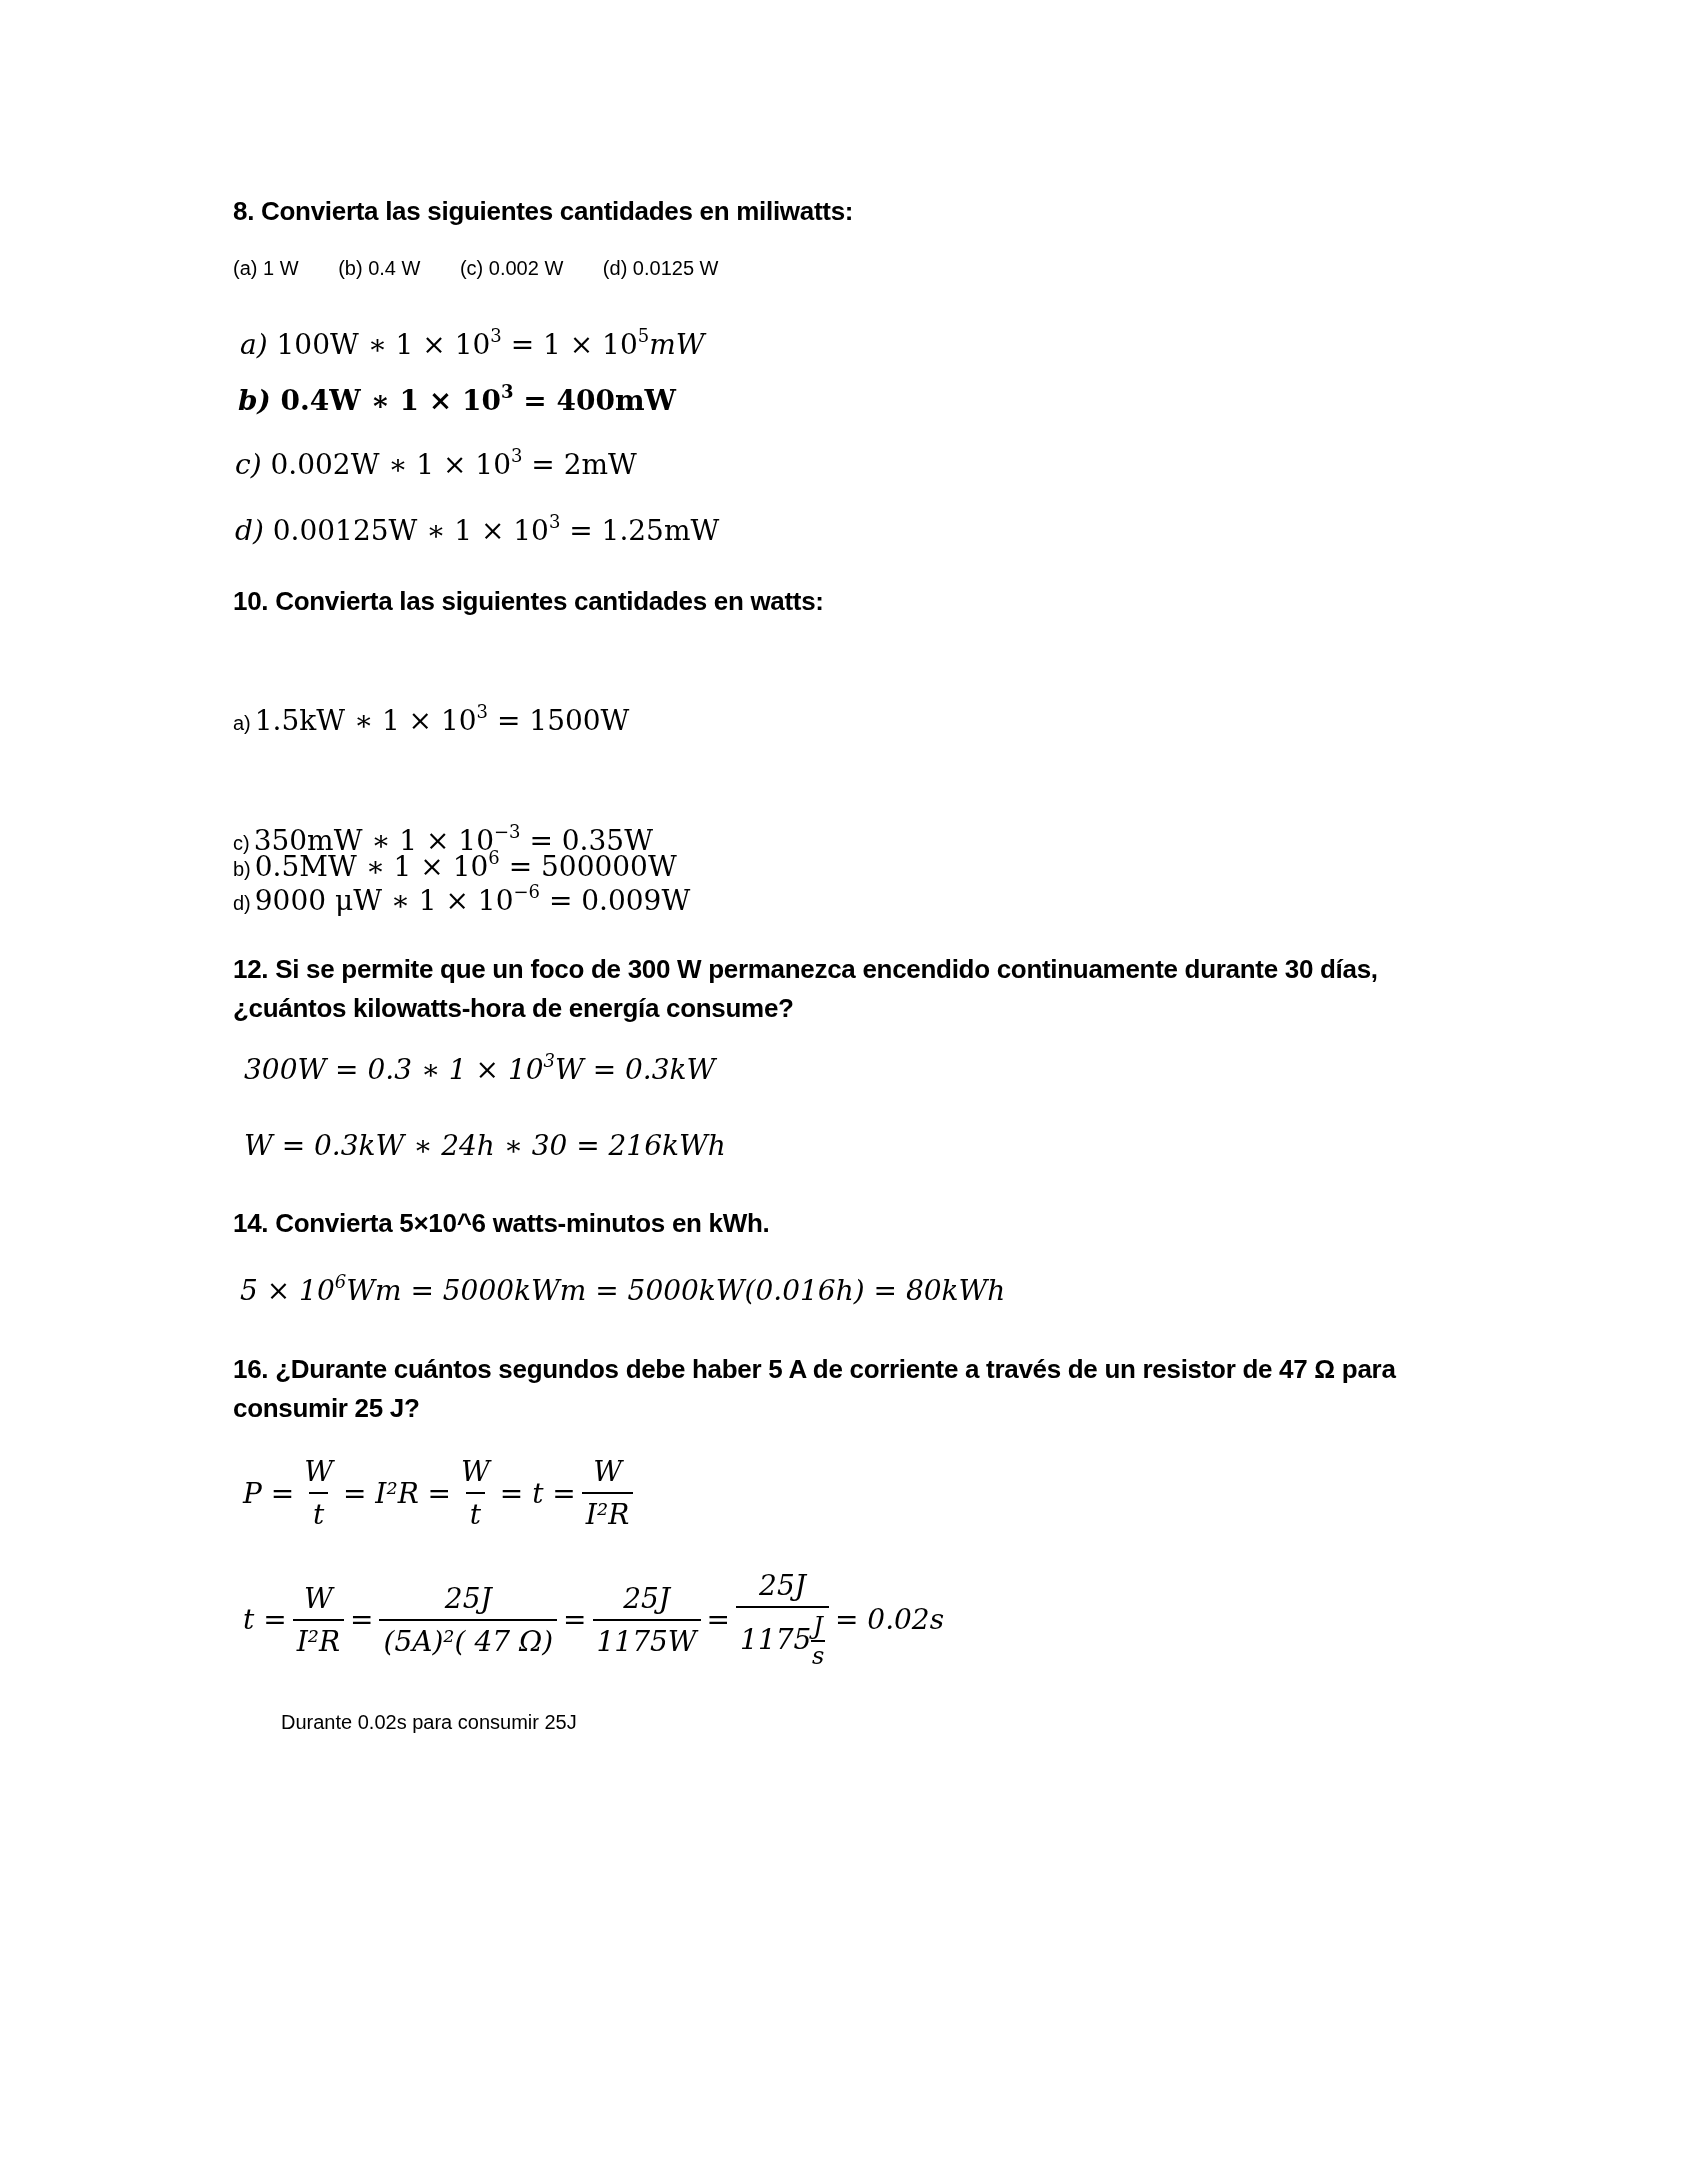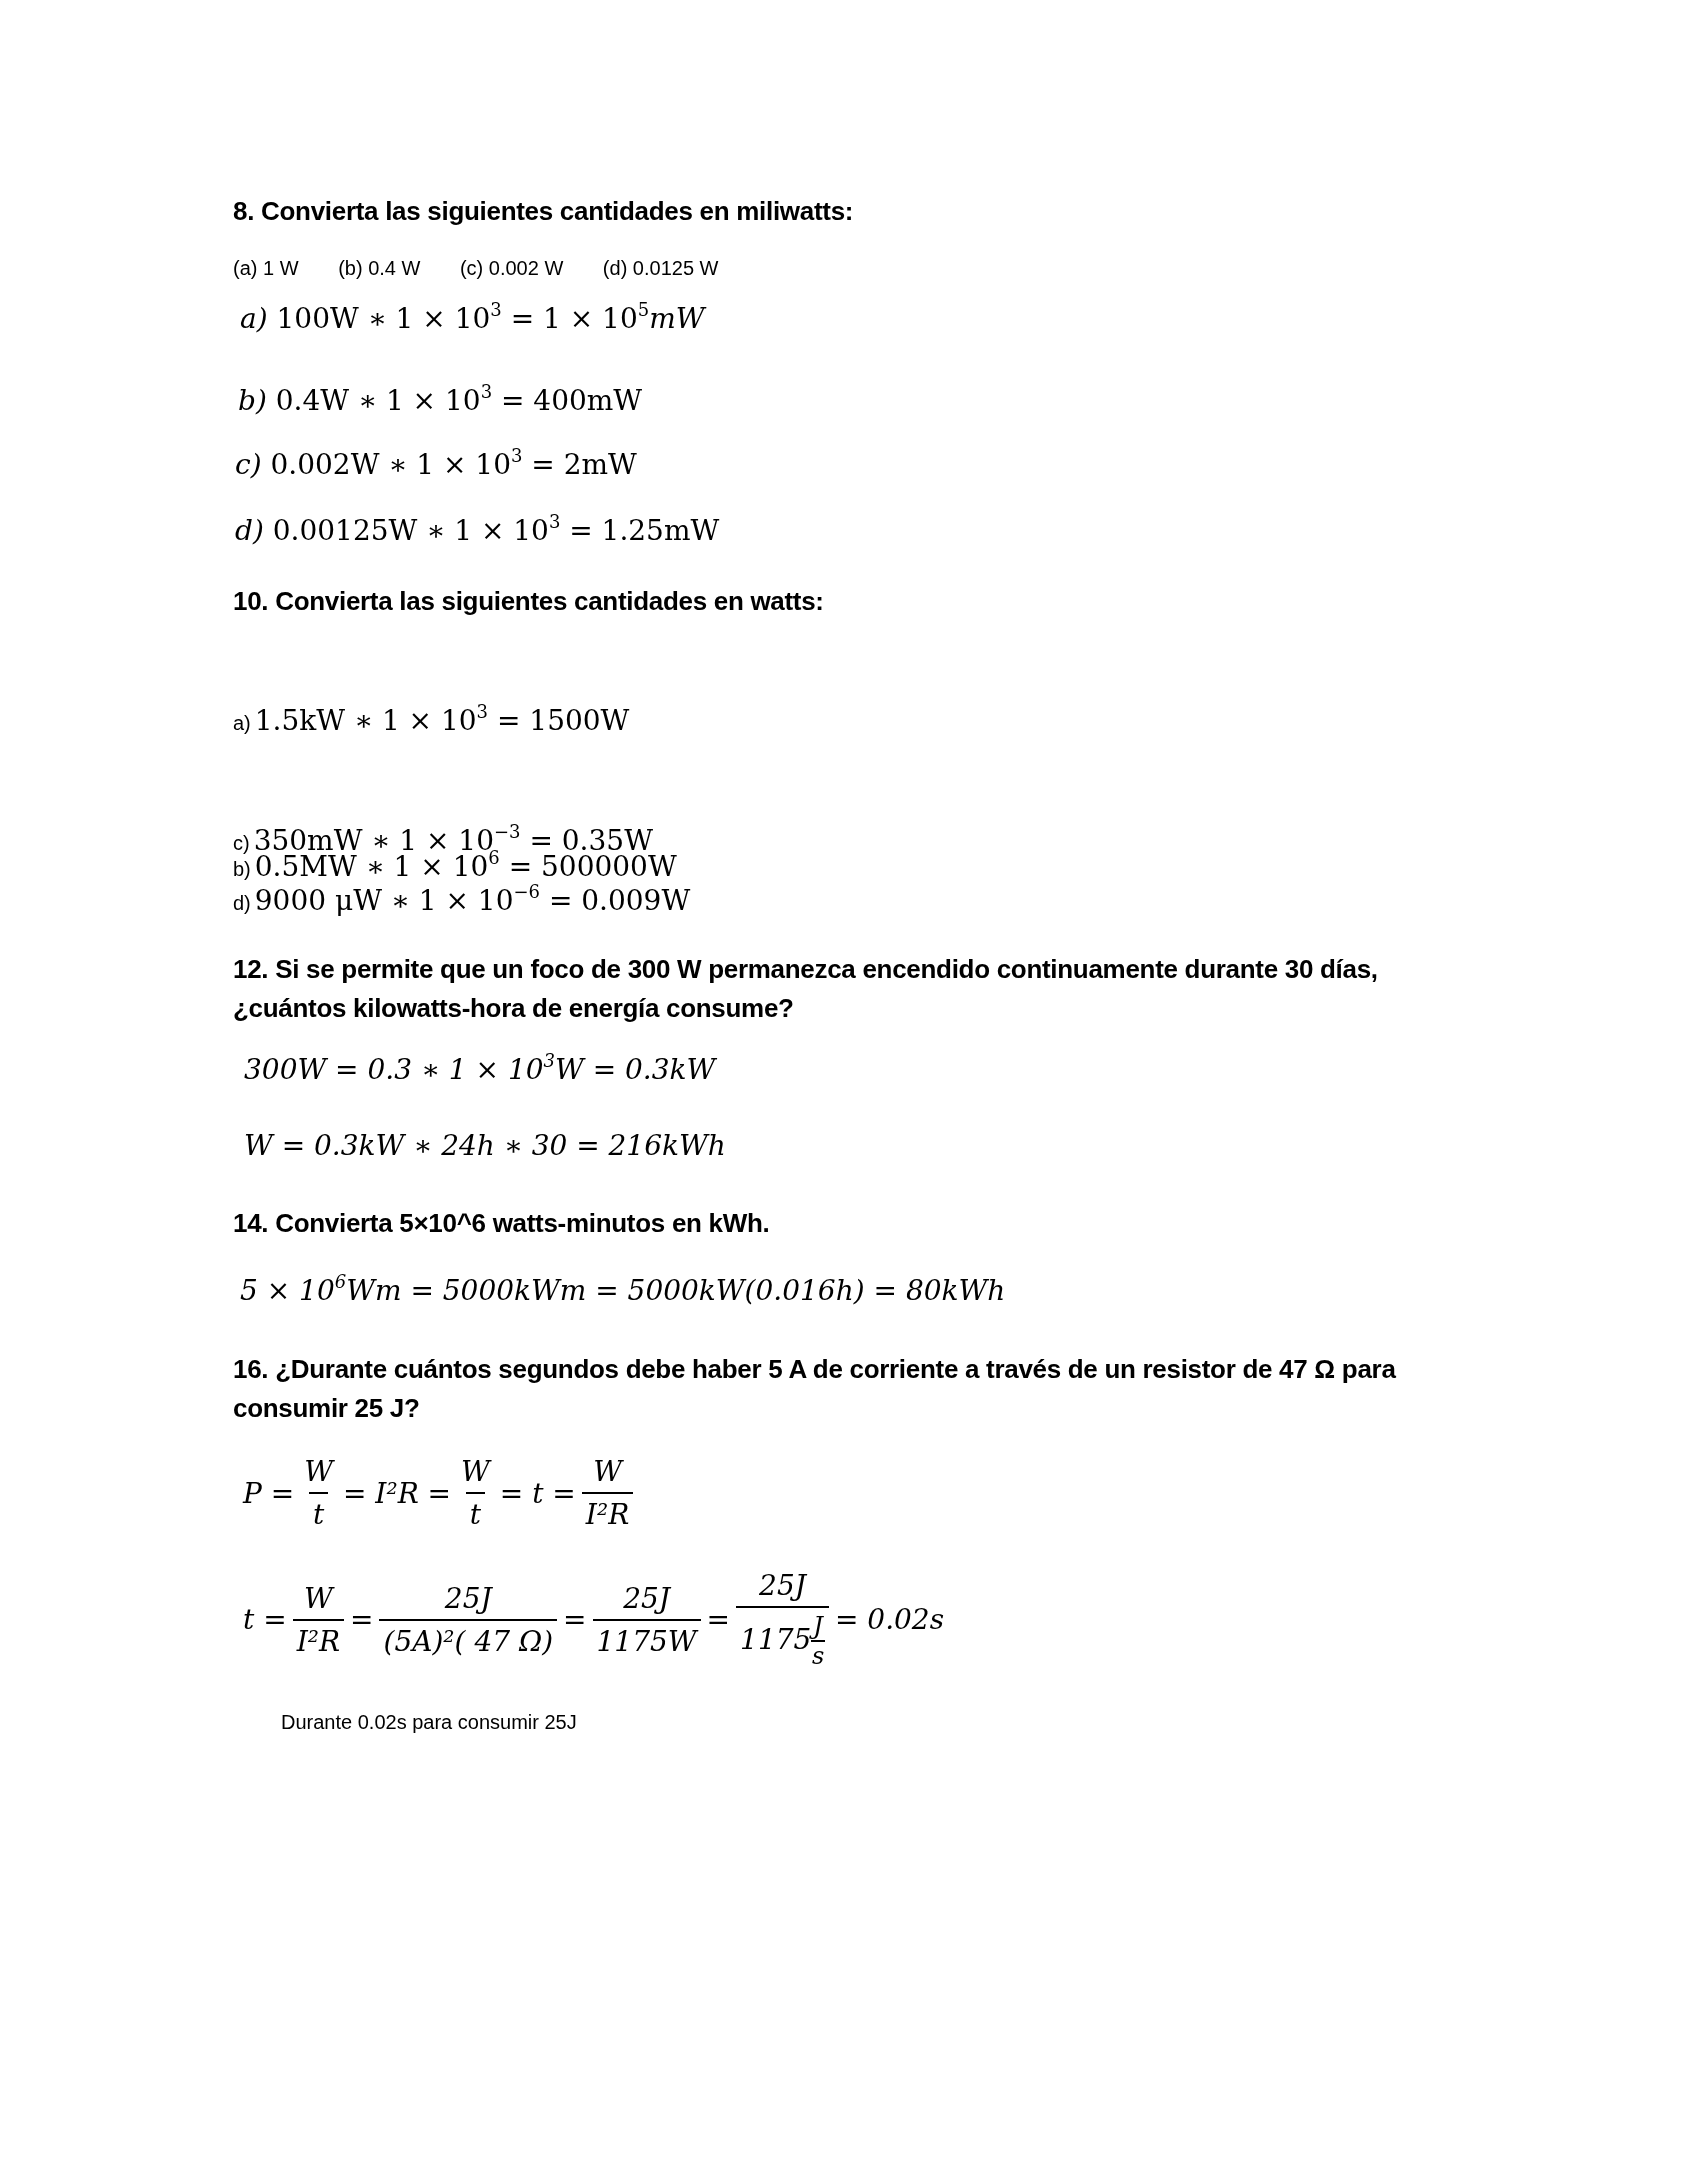--- a/index.html
+++ b/index.html
@@ -24,25 +24,25 @@
 
 <div class="page">
 
   <div class="ln h" style="top:196px;">8. Convierta las siguientes cantidades en miliwatts:</div>
   <div class="ln t" style="top:257px;">
     <span>(a) 1 W</span><span class="gap"></span>
     <span>(b) 0.4 W</span><span class="gap"></span>
     <span>(c) 0.002 W</span><span class="gap"></span>
     <span>(d) 0.0125 W</span>
   </div>
-  <div class="ln m" style="top:301px; left:240px;">
+  <div class="ln m" style="top:327px; left:240px;">
     <span class="mi">a)</span>
     <span>100W ∗ 1 × 10</span><sup>3</sup><span> = 1 × 10</span><sup>5</sup><span class="mi">mW</span>
   </div>
-  <div class="ln m" style="top:383px; left:238px;">
+  <div class="ln m" style="top:383px; left:238px;font-weight:bold;">
     <span class="mi">b)</span>
     <span>0.4W ∗ 1 × 10</span><sup>3</sup><span> = 400mW</span>
   </div>
   <div class="ln m" style="top:447px; left:235px;">
     <span class="mi">c)</span>
     <span>0.002W ∗ 1 × 10</span><sup>3</sup><span> = 2mW</span>
   </div>
   <div class="ln m" style="top:513px; left:235px;">
     <span class="mi">d)</span>
     <span>0.00125W ∗ 1 × 10</span><sup>3</sup><span> = 1.25mW</span>

